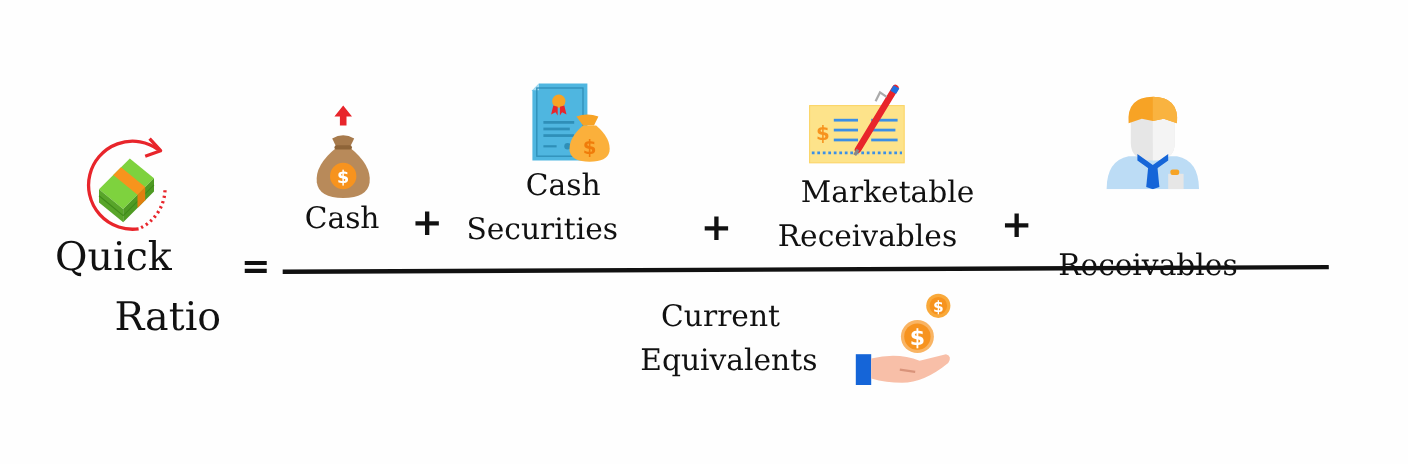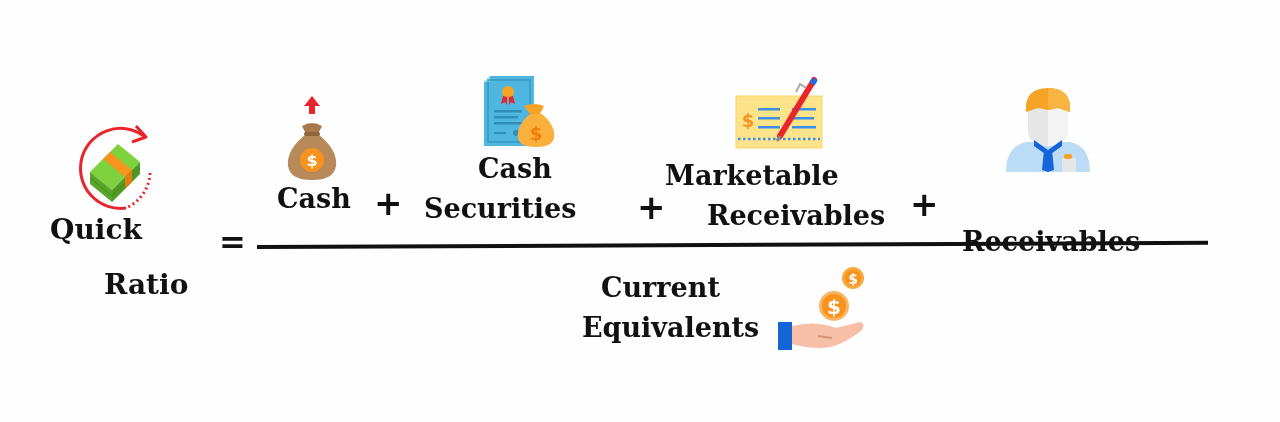--- a/index.html
+++ b/index.html
@@ -2,24 +2,24 @@
 <html><head>
 <meta charset="utf-8">
 <style>
   html, body { margin: 0; padding: 0; }
   body {
     width: 1280px; height: 422px; background: #fefefe; position: relative; overflow: hidden;
     font-family: "DejaVu Serif", "Liberation Serif", serif; color: #111;
   }
   .abs { position: absolute; }
   .term {
-    position: absolute; font-weight: bold; line-height: 1; white-space: nowrap; color: #111;
+    position: absolute; font-weight: normal; line-height: 1; white-space: nowrap; color: #111;
     font-family: "DejaVu Serif", "Liberation Serif", serif;
   }
-  .big { font-size: 28px; }
+  .big { font-size: 36px; }
   .mid { font-size: 27px; }
   .op {
     position: absolute; font-family: "DejaVu Sans", "Liberation Sans", sans-serif;
     font-weight: bold; line-height: 1; color: #111;
   }
   .plus { font-size: 34px; }
   .fraction-line {
     position: absolute; left: 257px; top: 245px; width: 951px; height: 4px; background: #111;
     transform: rotate(-0.25deg); transform-origin: left center;
   }
@@ -99,21 +99,21 @@
     <rect x="58" y="43" width="22" height="2.5" fill="#3b8fe6"></rect>
     <rect x="58" y="52" width="24" height="2.5" fill="#3b8fe6"></rect>
     <line x1="4" y1="65" x2="86" y2="65" stroke="#3b8fe6" stroke-width="2.5" stroke-dasharray="2.5 2.5"></line>
 
     <line x1="46" y1="62" x2="80" y2="6" stroke="#e8252b" stroke-width="6" stroke-linecap="round"></line>
     <line x1="78" y1="10" x2="81" y2="5" stroke="#1f6fe0" stroke-width="6"></line>
     <line x1="46" y1="62" x2="43" y2="67" stroke="#888" stroke-width="3"></line>
     <polyline points="72,14 66,10 62,18" fill="none" stroke="#aaa" stroke-width="2"></polyline>
   </svg>
 </div>
-<div class="term mid" style="left:665px; top:162px;">Marketable</div>
+<div class="term mid" style="left:728px; top:162px;">Marketable</div>
 <div class="term mid" style="left:707px; top:202px;">Receivables</div>
 <div class="op plus" style="left:910px; top:187px;">+</div>
 
 <div class="abs" style="left:1004px; top:84px; width:88px; height:88px;">
   <svg width="88" height="88" viewBox="0 0 88 88">
     <path d="M 2 88 Q 2 62 22 58 L 66 58 Q 86 62 86 88 Z" fill="#bcdcf5"></path>
     <path d="M 24 22 L 64 22 L 64 46 Q 64 62 44 62 Q 24 62 24 46 Z" fill="#e6e6e6"></path>
     <path d="M 44 22 L 64 22 L 64 46 Q 64 62 44 62 Z" fill="#f4f4f4"></path>
     <path d="M 22 28 Q 20 4 44 4 Q 68 4 66 28 L 54 24 L 44 26 L 34 24 Z" fill="#f7a325"></path>
     <path d="M 44 4 Q 68 4 66 28 L 54 24 L 44 26 Z" fill="#f9b340"></path>

